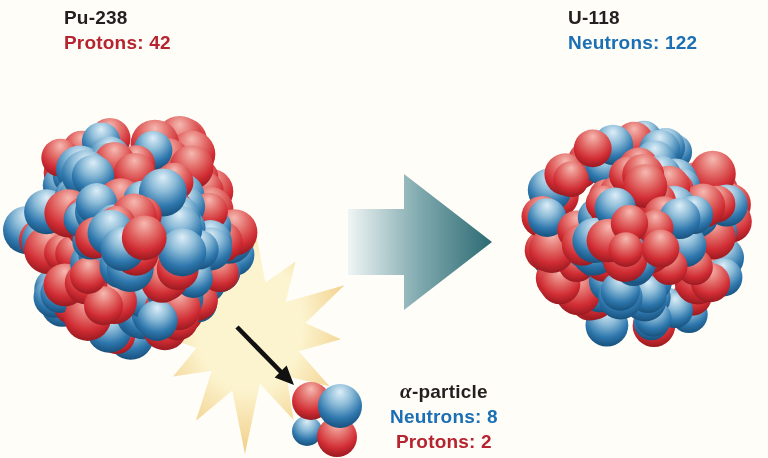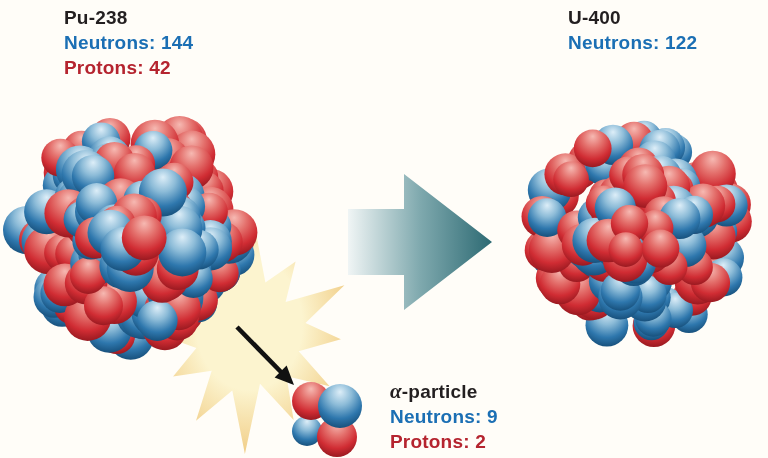--- a/index.html
+++ b/index.html
@@ -16,21 +16,21 @@
     font-size:19px;
     line-height:25px;
     white-space:nowrap;
     letter-spacing:0.2px;
   }
   .label .name{color:var(--name,#231f20);}
   .label .neutrons{color:var(--blue,#1b6fb4);}
   .label .protons{color:var(--red,#b5242f);}
   .label-parent{left:64px;top:5px;}
   .label-daughter{left:568px;top:5px;}
-  .label-alpha{left:390px;top:379px;}
+  .label-alpha{left:390px;top:379px;text-align:center;}
   .alpha-sym{
     font-family:"Liberation Serif",serif;
     font-style:italic;
     font-weight:bold;
     font-size:21px;
   }
 </style>
 </head>
 <body>
 
@@ -364,28 +364,27 @@
         <circle cx="625.0" cy="259.7" r="22.2" fill="url(#gR)"></circle>
         <circle cx="660.4" cy="248.6" r="19.0" fill="url(#gR)"></circle>
         <circle cx="608.4" cy="240.5" r="21.8" fill="url(#gR)"></circle>
         <circle cx="629.5" cy="223.6" r="18.7" fill="url(#gR)"></circle>
         <circle cx="625.8" cy="249.6" r="17.3" fill="url(#gR)"></circle>
       </g>
     </svg>
 
   <div class="label label-parent">
     <div class="name">Pu-238</div>
-    <div class="neutrons">Neutrons: 144</div>
     <div class="protons">Protons: 42</div>
   </div>
 
   <div class="label label-daughter">
-    <div class="name">U-400</div>
+    <div class="name">U-118</div>
     <div class="neutrons">Neutrons: 122</div>
   </div>
 
   <div class="label label-alpha">
     <div class="name"><span class="alpha-sym">α</span><span>-particle</span></div>
-    <div class="neutrons">Neutrons: 9</div>
+    <div class="neutrons">Neutrons: 8</div>
     <div class="protons">Protons: 2</div>
   </div>
 
 </div>
 
 </body></html>

